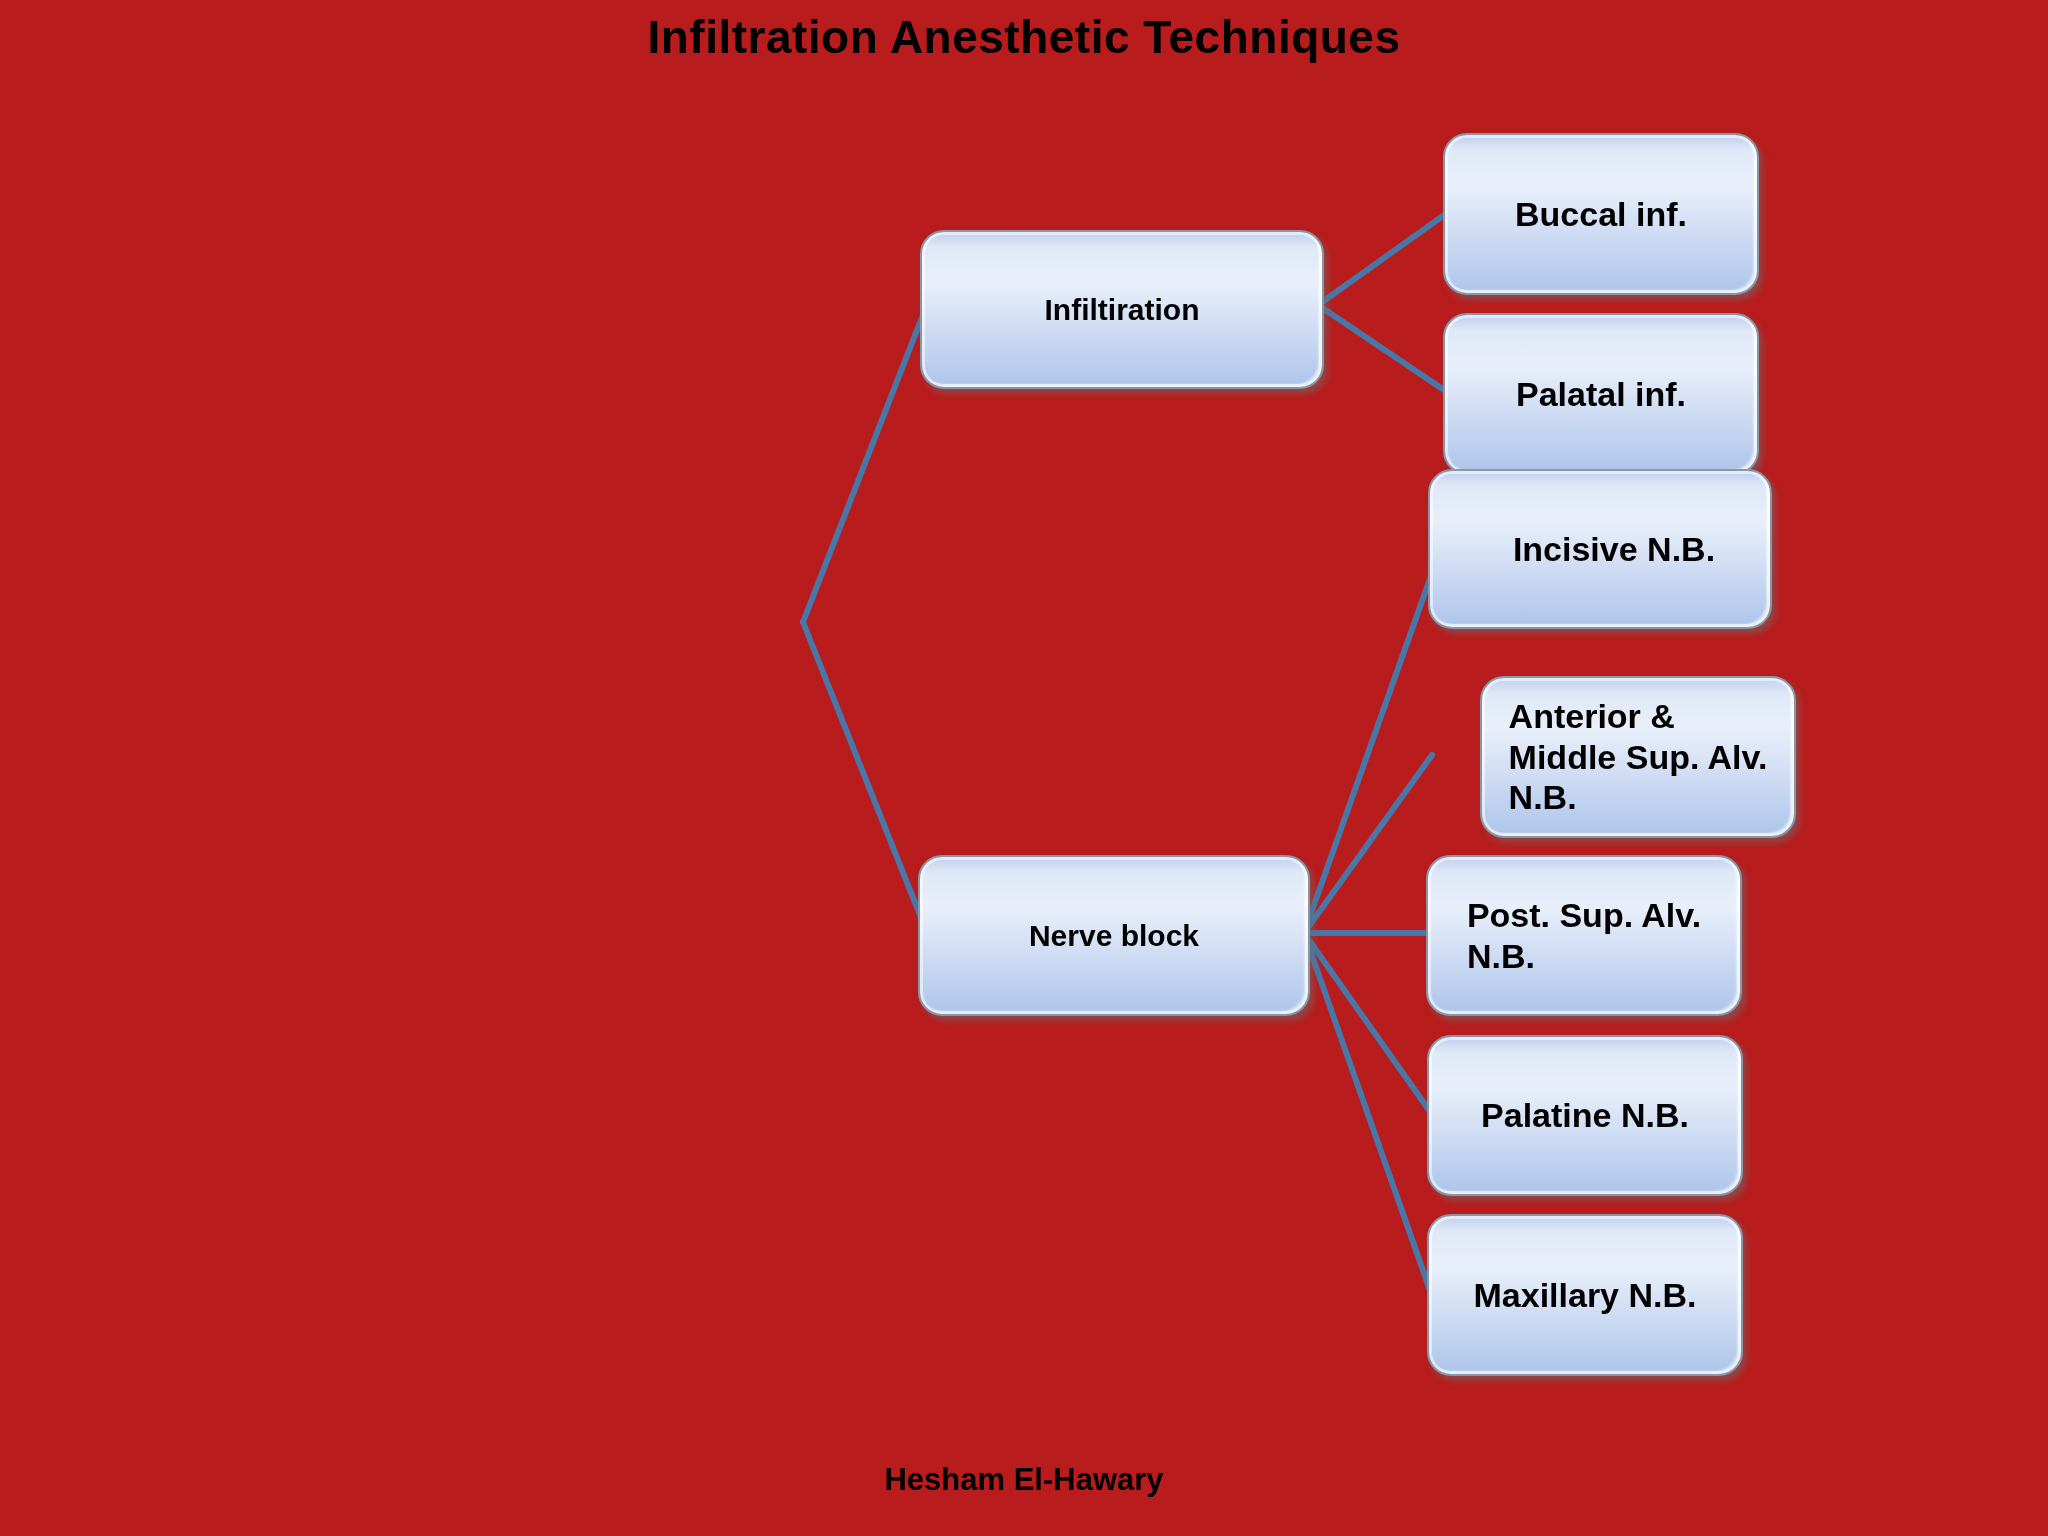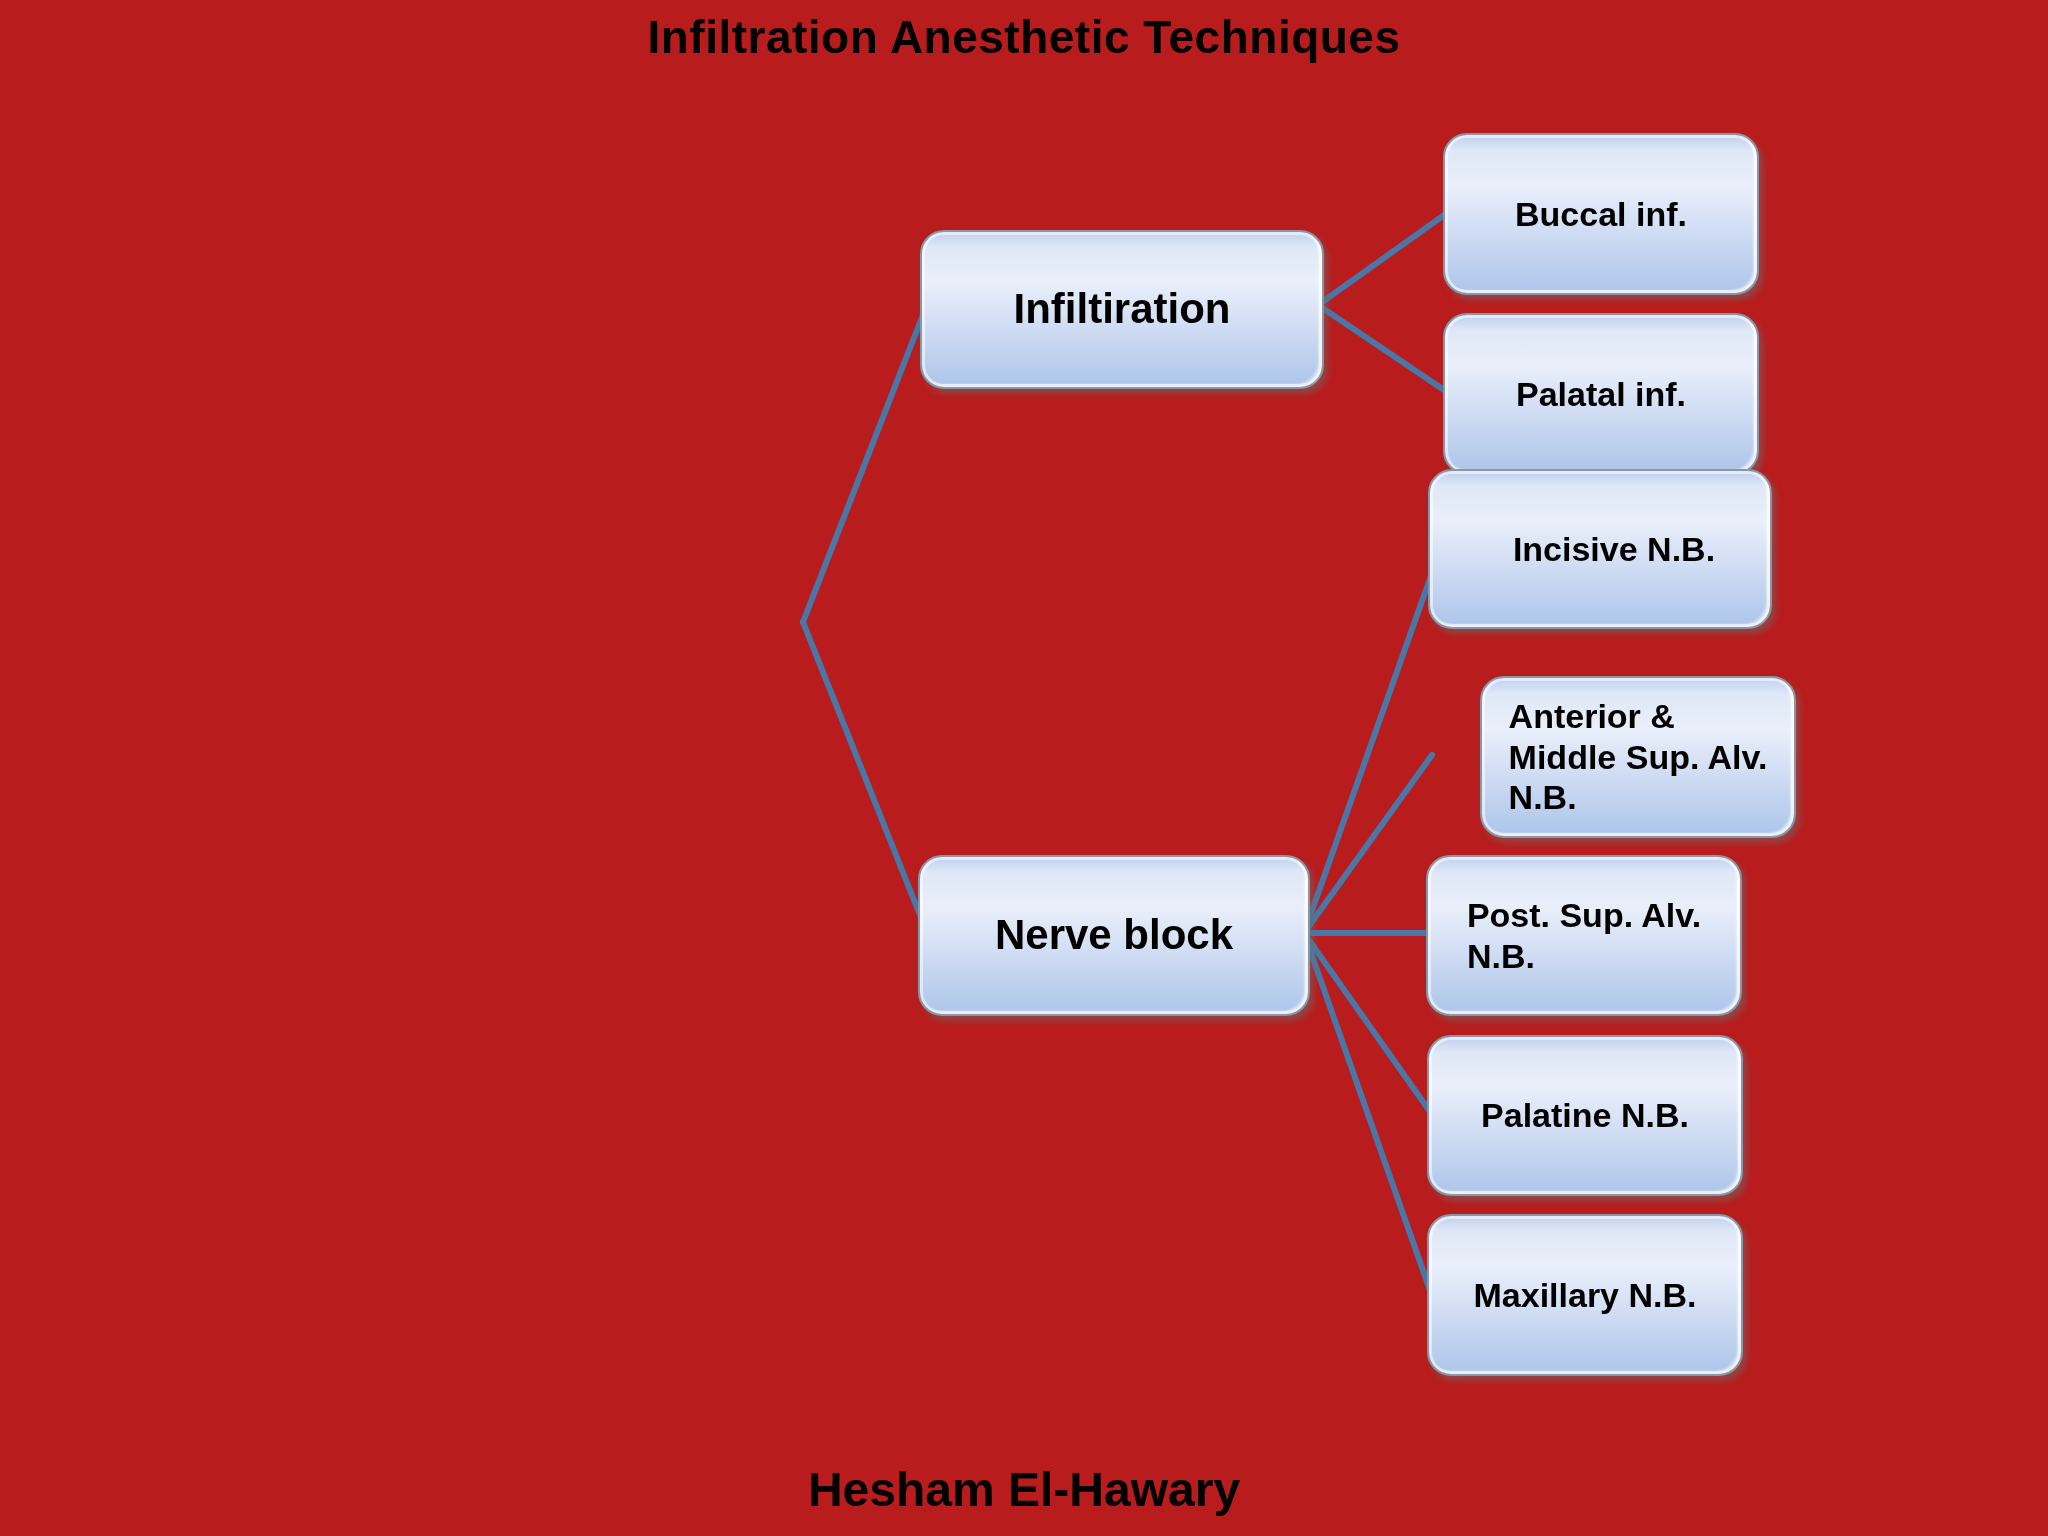--- a/index.html
+++ b/index.html
@@ -21,21 +21,21 @@
     font-weight: bold;
     color: #000000;
     letter-spacing: 0.5px;
   }
   .footer {
     position: absolute;
     top: 1462px;
     left: 0;
     width: 100%;
     text-align: center;
-    font-size: 48px;
+    font-size: 31px;
     font-weight: bold;
     color: #000000;
   }
   .connectors {
     position: absolute;
     left: 0; top: 0;
     width: 2048px;
     height: 1536px;
   }
   .connectors line {
@@ -60,21 +60,21 @@
       #adc5ea 100%);
     border: 2px solid #8a95a5;
     border-radius: 24px;
     box-shadow:
       inset 0 0 0 3px rgba(255,255,255,0.55),
       inset -4px -3px 2px rgba(255,255,255,0.45),
       4px 5px 6px rgba(110,110,110,0.5);
     line-height: 1.2;
   }
   .node-root        { left: 293px;  top: 500px;  width: 507px; height: 245px; font-size: 42px; border-radius: 30px; }
-  .node-branch      { font-size: 42px; }
+  .node-branch      { font-size: 30px; }
   .node-infiltration{ left: 920px;  top: 230px;  width: 400px; height: 155px; }
   .node-nerve-block { left: 918px;  top: 855px;  width: 388px; height: 157px; }
   .node-child       { width: 312px; font-size: 34px; }
   .node-buccal      { left: 1443px; top: 133px;  height: 158px; }
   .node-palatal     { left: 1443px; top: 313px;  height: 158px; }
   .node-incisive    { left: 1428px; top: 469px;  height: 156px; padding-left: 28px; }
   .node-ant-mid     { left: 1480px; top: 676px;  height: 158px; }
   .node-post-sup    { left: 1426px; top: 855px;  height: 157px; }
   .node-palatine    { left: 1427px; top: 1035px; height: 157px; }
   .node-maxillary   { left: 1427px; top: 1214px; height: 158px; }

